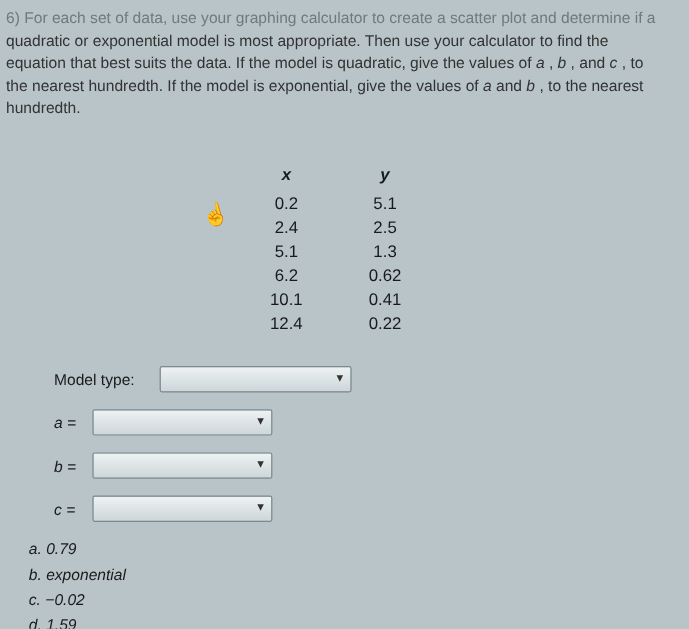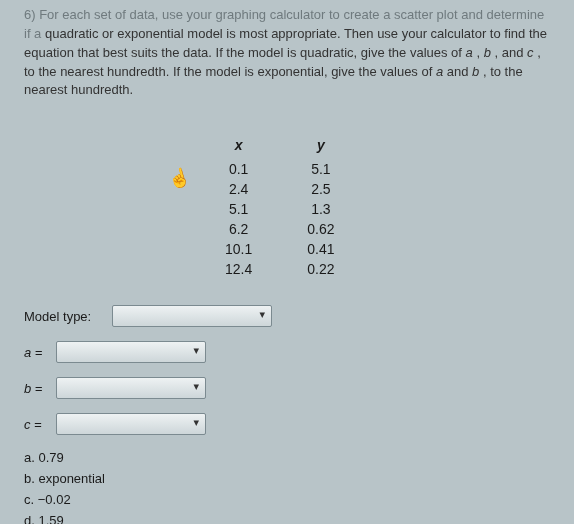--- a/index.html
+++ b/index.html
@@ -7,21 +7,21 @@
       width: 574px;
       height: 524px;
       background: #b8c4c8;
       font-family: Arial, sans-serif;
       font-size: 13px;
       color: #1a1a1a;
       overflow: hidden;
       position: relative;
     }
     .prompt {
-      padding: 6px 22px 10px 24px;
+      padding: 6px 22px 10px 5px;
       line-height: 1.45;
       font-size: 13px;
       color: #333;
     }
     .prompt .faded {
       color: #6f7a7e;
     }
     .prompt i { font-style: italic; }
     .data-table {
       position: absolute;
@@ -59,20 +59,21 @@
       left: 24px;
     }
     .row {
       display: flex;
       align-items: center;
       margin-bottom: 14px;
     }
     .row .lbl {
       width: 88px;
       font-size: 13px;
+      margin-left: 21px;
     }
     .row.short .lbl { width: 32px; font-style: italic; }
     .select {
       height: 22px;
       background: linear-gradient(#eef2f3, #cdd6d9);
       border: 1px solid #7b8a90;
       border-radius: 2px;
       position: relative;
       display: inline-block;
     }
@@ -84,36 +85,36 @@
       right: 6px;
       top: 2px;
       font-size: 11px;
       color: #333;
     }
     .answers {
       margin-top: 6px;
       font-size: 13px;
       line-height: 1.45;
     }
-    .answers div { margin-bottom: 2px; }
+    .answers div { margin-bottom: 2px; font-style: italic; }
   </style>
 </head>
 <body>
 
 <div class="prompt">
   <span class="faded">6) For each set of data, use your graphing calculator to create a scatter plot and determine if a</span>
   <span>quadratic or exponential model is most appropriate. Then use your calculator to find the equation that best suits the data. If the model is quadratic, give the values of </span><i>a</i><span> , </span><i>b</i><span> , and </span><i>c</i><span> , to the nearest hundredth. If the model is exponential, give the values of </span><i>a</i><span> and </span><i>b</i><span> , to the nearest hundredth.</span>
 </div>
 
 <div class="cursor">☝</div>
 
 <div class="data-table">
   <div class="col">
     <div class="hd">x</div>
-    <div>0.1</div>
+    <div>0.2</div>
     <div>2.4</div>
     <div>5.1</div>
     <div>6.2</div>
     <div>10.1</div>
     <div>12.4</div>
   </div>
   <div class="col">
     <div class="hd">y</div>
     <div>5.1</div>
     <div>2.5</div>

